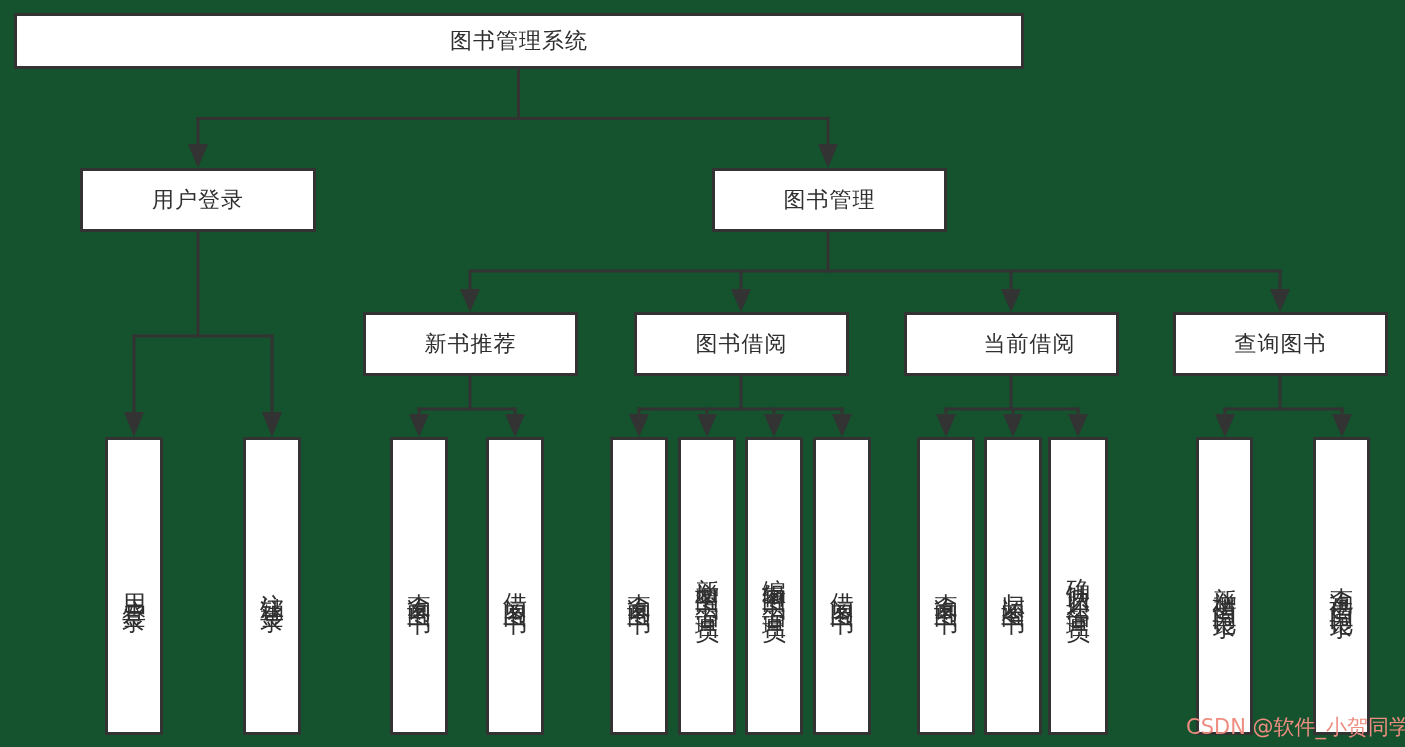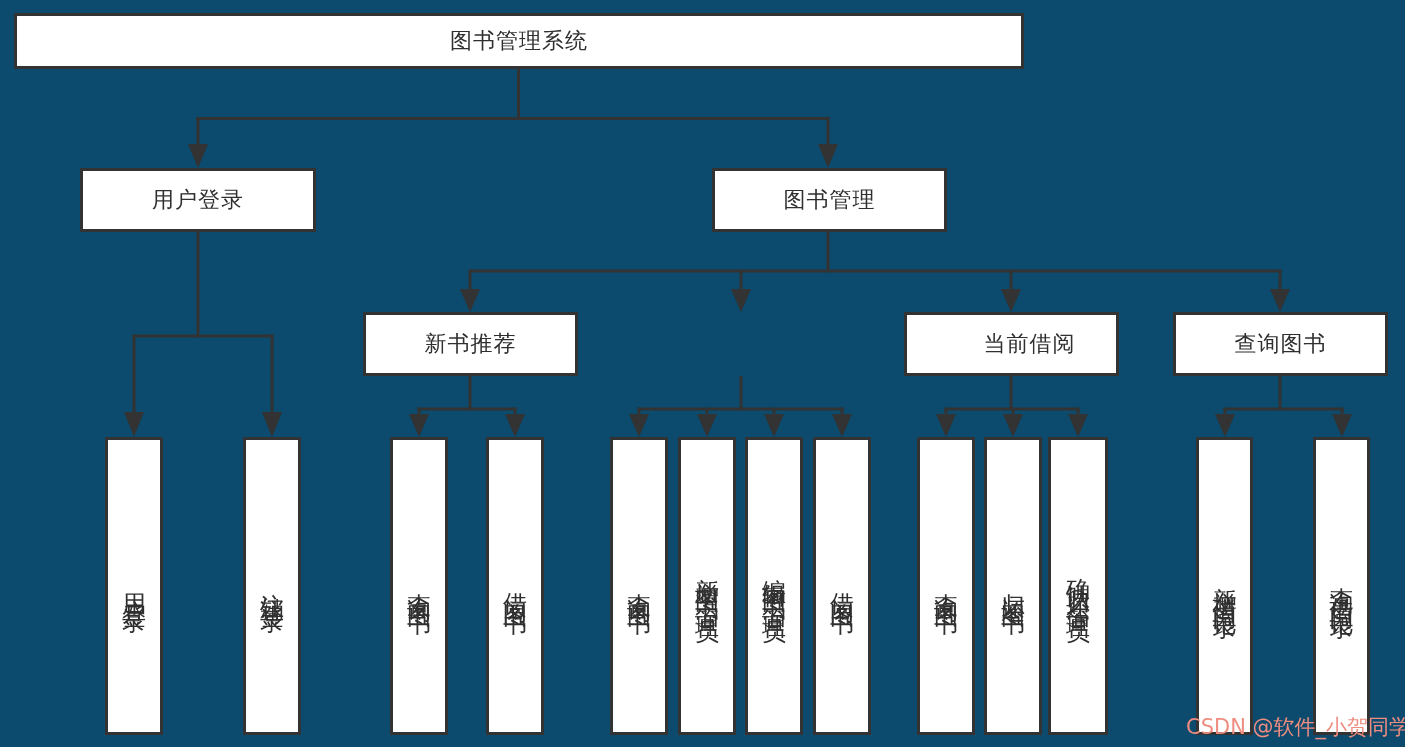--- a/index.html
+++ b/index.html
@@ -1,19 +1,19 @@
 <!DOCTYPE html>
 <html><head>
 <meta charset="utf-8">
 <style>
   html,body{margin:0;padding:0;background:#ffffff;}
   .canvas{
     position:relative;
     width:1405px;height:747px;
-    background:#0c4a6e;
+    background:#14532d;
     font-family:"DejaVu Sans","Liberation Sans",sans-serif;
     overflow:hidden;
   }
   .wires{position:absolute;left:0;top:0;z-index:0;}
   .wires line{stroke:#333333;stroke-width:3;}
   .wires polygon{fill:#333333;}
   .node{
     position:absolute;box-sizing:border-box;
     background:#ffffff;border:3px solid #333333;
     display:flex;align-items:center;justify-content:center;
@@ -118,20 +118,23 @@
   <div class="node hnode" style="left:80px;top:168px;width:236px;height:64px;">
     <span>用户登录</span>
   </div>
   <div class="node hnode" style="left:712px;top:168px;width:235px;height:64px;">
     <span>图书管理</span>
   </div>
 
   <div class="node hnode" style="left:363px;top:312px;width:215px;height:64px;font-family:Liberation Serif, serif;">
     <span>新书推荐</span>
   </div>
+  <div class="node hnode" style="left:634px;top:312px;width:215px;height:64px;">
+    <span>图书借阅</span>
+  </div>
   <div class="node hnode" style="left:904px;top:312px;width:215px;height:64px;padding-left:36px;">
     <span>当前借阅</span>
   </div>
   <div class="node hnode" style="left:1173px;top:312px;width:215px;height:64px;">
     <span>查询图书</span>
   </div>
 
   <div class="node vnode" style="left:105px;top:437px;width:58px;height:298px;">
     <span class="vtext">用户登录</span>
   </div>

